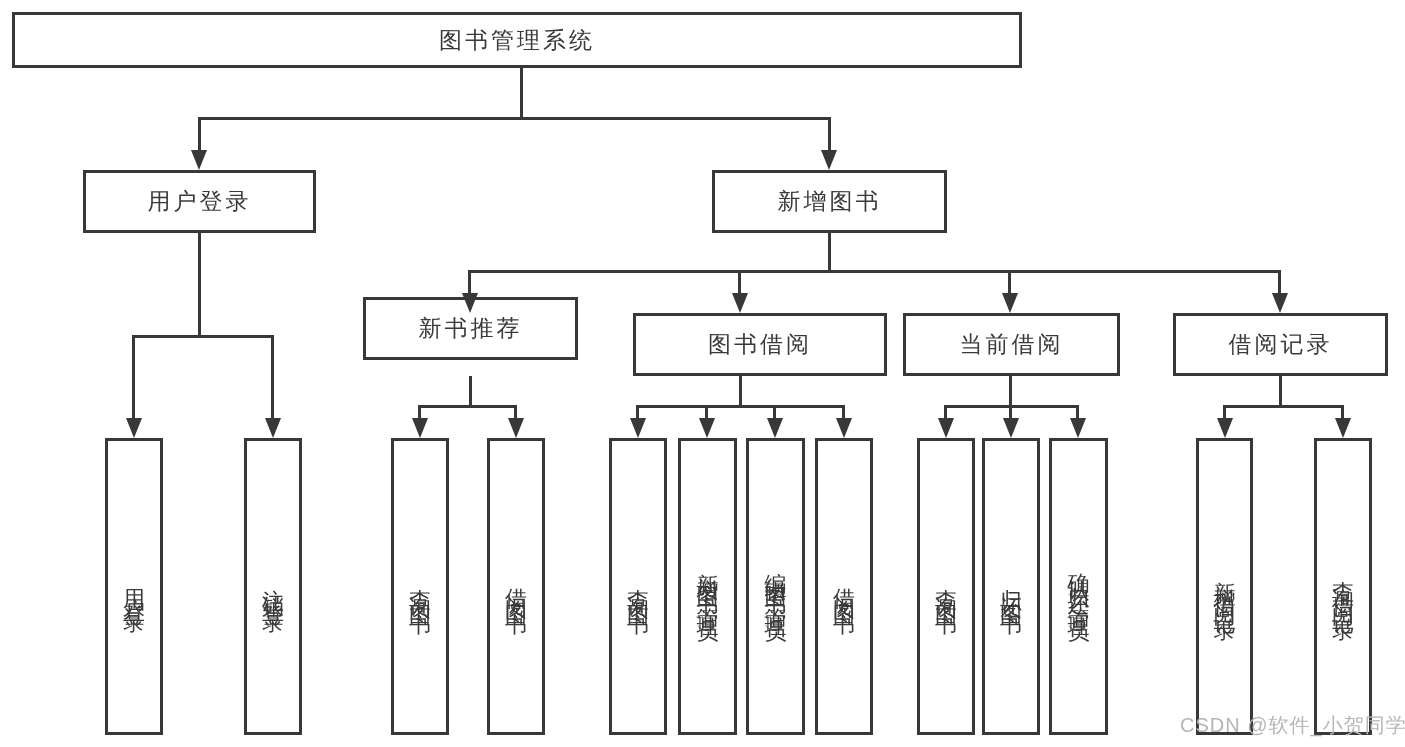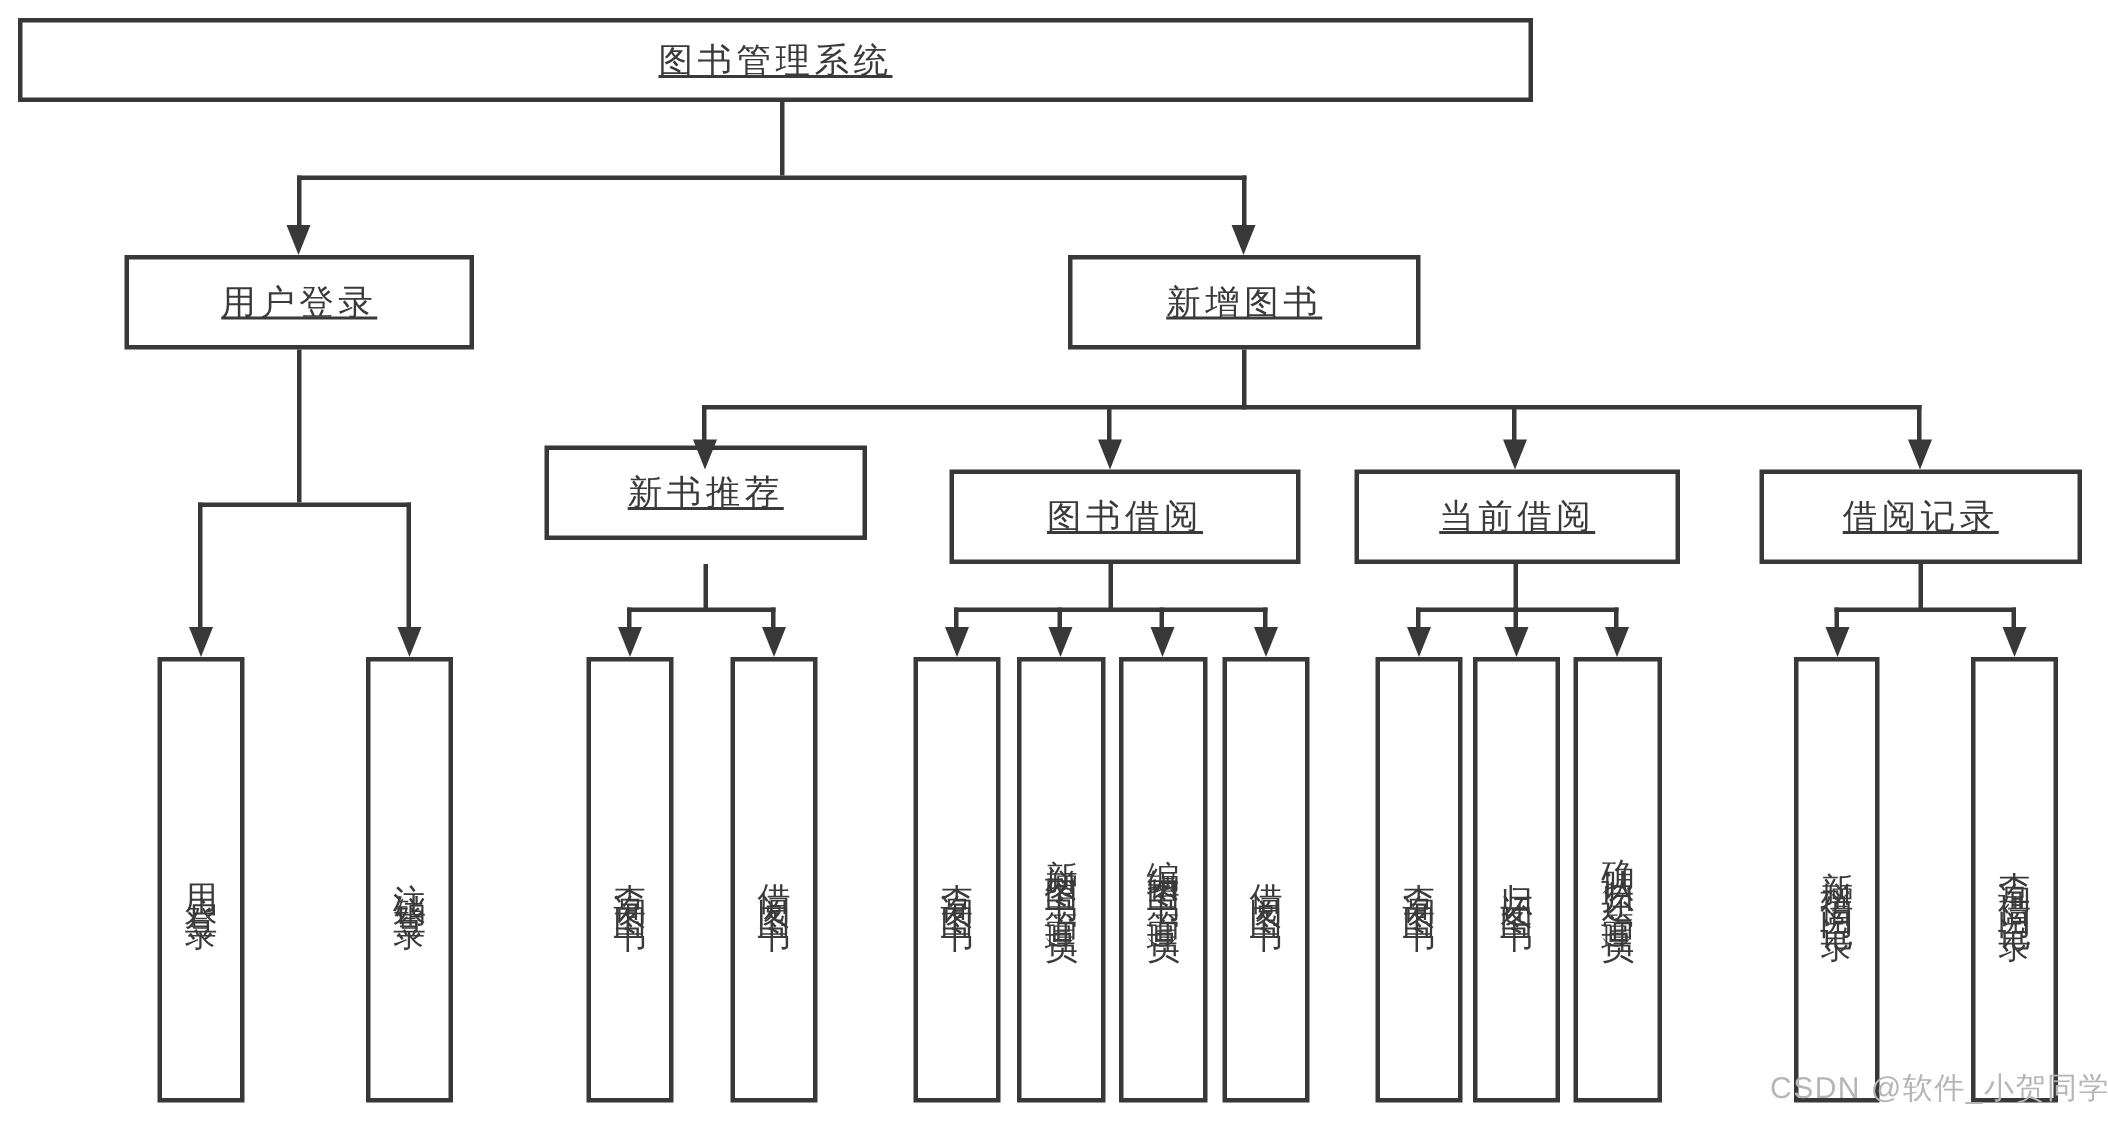--- a/index.html
+++ b/index.html
@@ -6,21 +6,21 @@
   .canvas{
     position:relative;width:1405px;height:747px;background:#fff;overflow:hidden;
     font-family:"Liberation Sans",sans-serif;color:var(--text,#3a3a3a);
   }
   .box{
     position:absolute;box-sizing:border-box;background:#fff;
     border:3px solid var(--line,#383838);
     display:flex;align-items:center;justify-content:center;
     color:var(--text,#3a3a3a);
   }
-  .box.h{font-size:23px;letter-spacing:3px;white-space:nowrap;text-decoration:underline;}
+  .box.h{font-size:23px;letter-spacing:3px;white-space:nowrap;}
   .box.v{
     writing-mode:vertical-rl;text-orientation:mixed;
     font-size:22px;letter-spacing:8px;line-height:1;
   }
   .hline,.vline{position:absolute;background:var(--line,#383838);}
   .hline{height:3px;}
   .vline{width:3px;}
   .arrow{
     position:absolute;width:0;height:0;
     border-left:8px solid transparent;border-right:8px solid transparent;
@@ -45,21 +45,21 @@
   </div>
 
   <div class="box h" style="left:712px;top:170px;width:235px;height:63px">
     <span>新增图书</span>
   </div>
 
   <div class="box h" style="left:363px;top:297px;width:215px;height:63px">
     <span>新书推荐</span>
   </div>
 
-  <div class="box h" style="left:633px;top:313px;width:234px;height:63px">
+  <div class="box h" style="left:633px;top:313px;width:254px;height:63px">
     <span>图书借阅</span>
   </div>
 
   <div class="box h" style="left:903px;top:313px;width:217px;height:63px">
     <span>当前借阅</span>
   </div>
 
   <div class="box h" style="left:1173px;top:313px;width:215px;height:63px">
     <span>借阅记录</span>
   </div>

